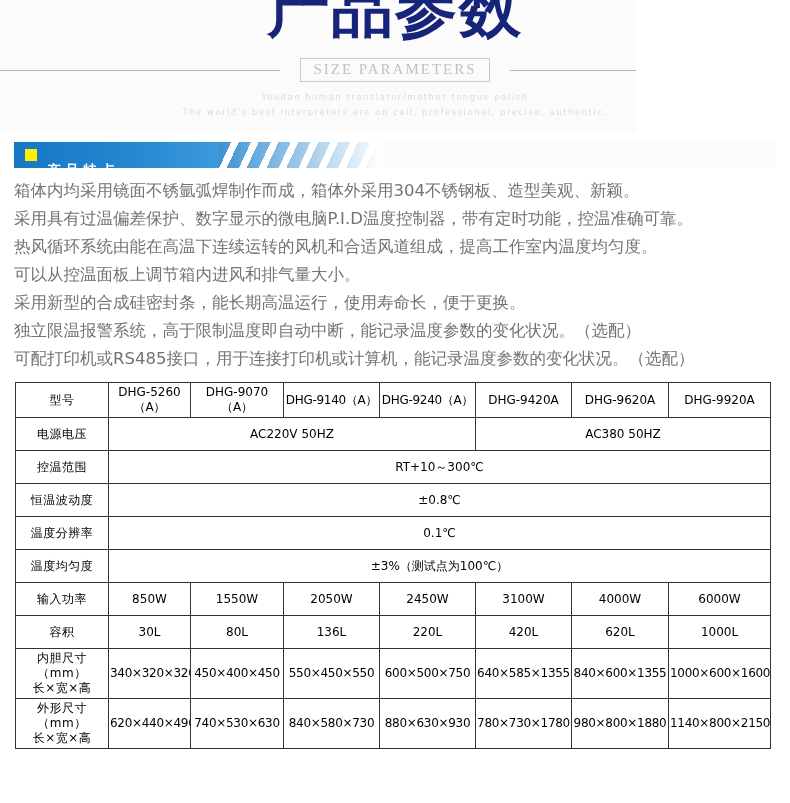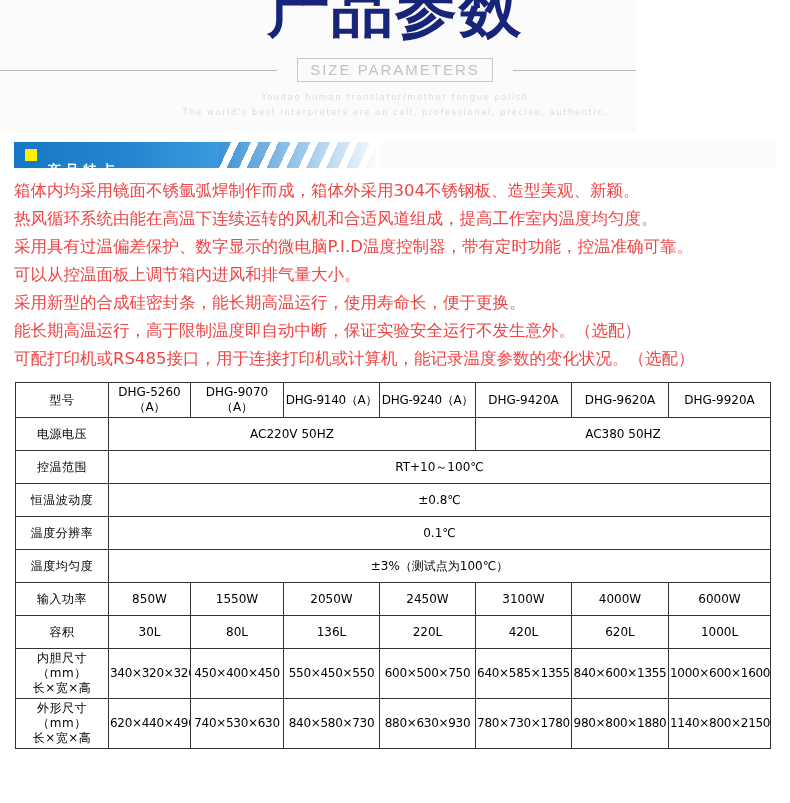--- a/index.html
+++ b/index.html
@@ -50,21 +50,21 @@
   }
   .hero-rule {
     flex: 1 1 auto;
     height: 1px;
     background: #b9b9b9;
   }
   .hero-subtitle {
     border: 1px solid #c9c9c9;
     padding: 2px 12px 3px 12px;
     margin: 0 20px;
-    font-family: Liberation Sans, sans-serif;
+    font-family: Liberation Serif, serif;
     font-size: 15px;
     letter-spacing: 2.0px;
     color: #c2c2c2;
     white-space: nowrap;
   }
   .hero-tagline {
     position: absolute;
     top: 90px;
     left: 0;
     width: 790px;
@@ -132,21 +132,21 @@
 
   
   .features {
     margin: 9px 0 0 14px;
     width: 766px;
   }
   .feature-line {
     font-family: "DejaVu Sans", sans-serif;
     font-size: 16.5px;
     line-height: 28px;
-    color: #ef4444;
+    color: #737373;
     white-space: nowrap;
   }
 
   
   .spec-table-wrap {
     margin: 9px 0 0 15px;
     width: 755px;
   }
   table.spec {
     border-collapse: collapse;
@@ -209,25 +209,25 @@
   <div class="section-bar-blue">
     <span class="section-bullet"></span>
     <span class="section-title">产品特点</span>
   </div>
   <div class="section-bar-stripes"></div>
   <div class="section-bar-tail"></div>
 </div>
 
 <div class="features">
   <div class="feature-line">箱体内均采用镜面不锈氩弧焊制作而成，箱体外采用304不锈钢板、造型美观、新颖。</div>
+  <div class="feature-line">采用具有过温偏差保护、数字显示的微电脑P.I.D温度控制器，带有定时功能，控温准确可靠。</div>
   <div class="feature-line">热风循环系统由能在高温下连续运转的风机和合适风道组成，提高工作室内温度均匀度。</div>
-  <div class="feature-line">采用具有过温偏差保护、数字显示的微电脑P.I.D温度控制器，带有定时功能，控温准确可靠。</div>
   <div class="feature-line">可以从控温面板上调节箱内进风和排气量大小。</div>
   <div class="feature-line">采用新型的合成硅密封条，能长期高温运行，使用寿命长，便于更换。</div>
-  <div class="feature-line">能长期高温运行，高于限制温度即自动中断，保证实验安全运行不发生意外。（选配）</div>
+  <div class="feature-line">独立限温报警系统，高于限制温度即自动中断，能记录温度参数的变化状况。（选配）</div>
   <div class="feature-line">可配打印机或RS485接口，用于连接打印机或计算机，能记录温度参数的变化状况。（选配）</div>
 </div>
 
 <div class="spec-table-wrap">
   <table class="spec">
     <colgroup>
       <col class="c0">
         <col class="c1">
         <col class="c2">
         <col class="c3">
@@ -256,21 +256,21 @@
       </tr>
 
       <tr class="h-std">
         <td class="rowlabel">电源电压</td>
         <td colspan="4">AC220V 50HZ</td>
         <td colspan="3">AC380 50HZ</td>
       </tr>
 
       <tr class="h-std">
         <td class="rowlabel">控温范围</td>
-        <td colspan="7">RT+10～100℃</td>
+        <td colspan="7">RT+10～300℃</td>
       </tr>
 
       <tr class="h-std">
         <td class="rowlabel">恒温波动度</td>
         <td colspan="7">±0.8℃</td>
       </tr>
 
       <tr class="h-std">
         <td class="rowlabel">温度分辨率</td>
         <td colspan="7">0.1℃</td>

